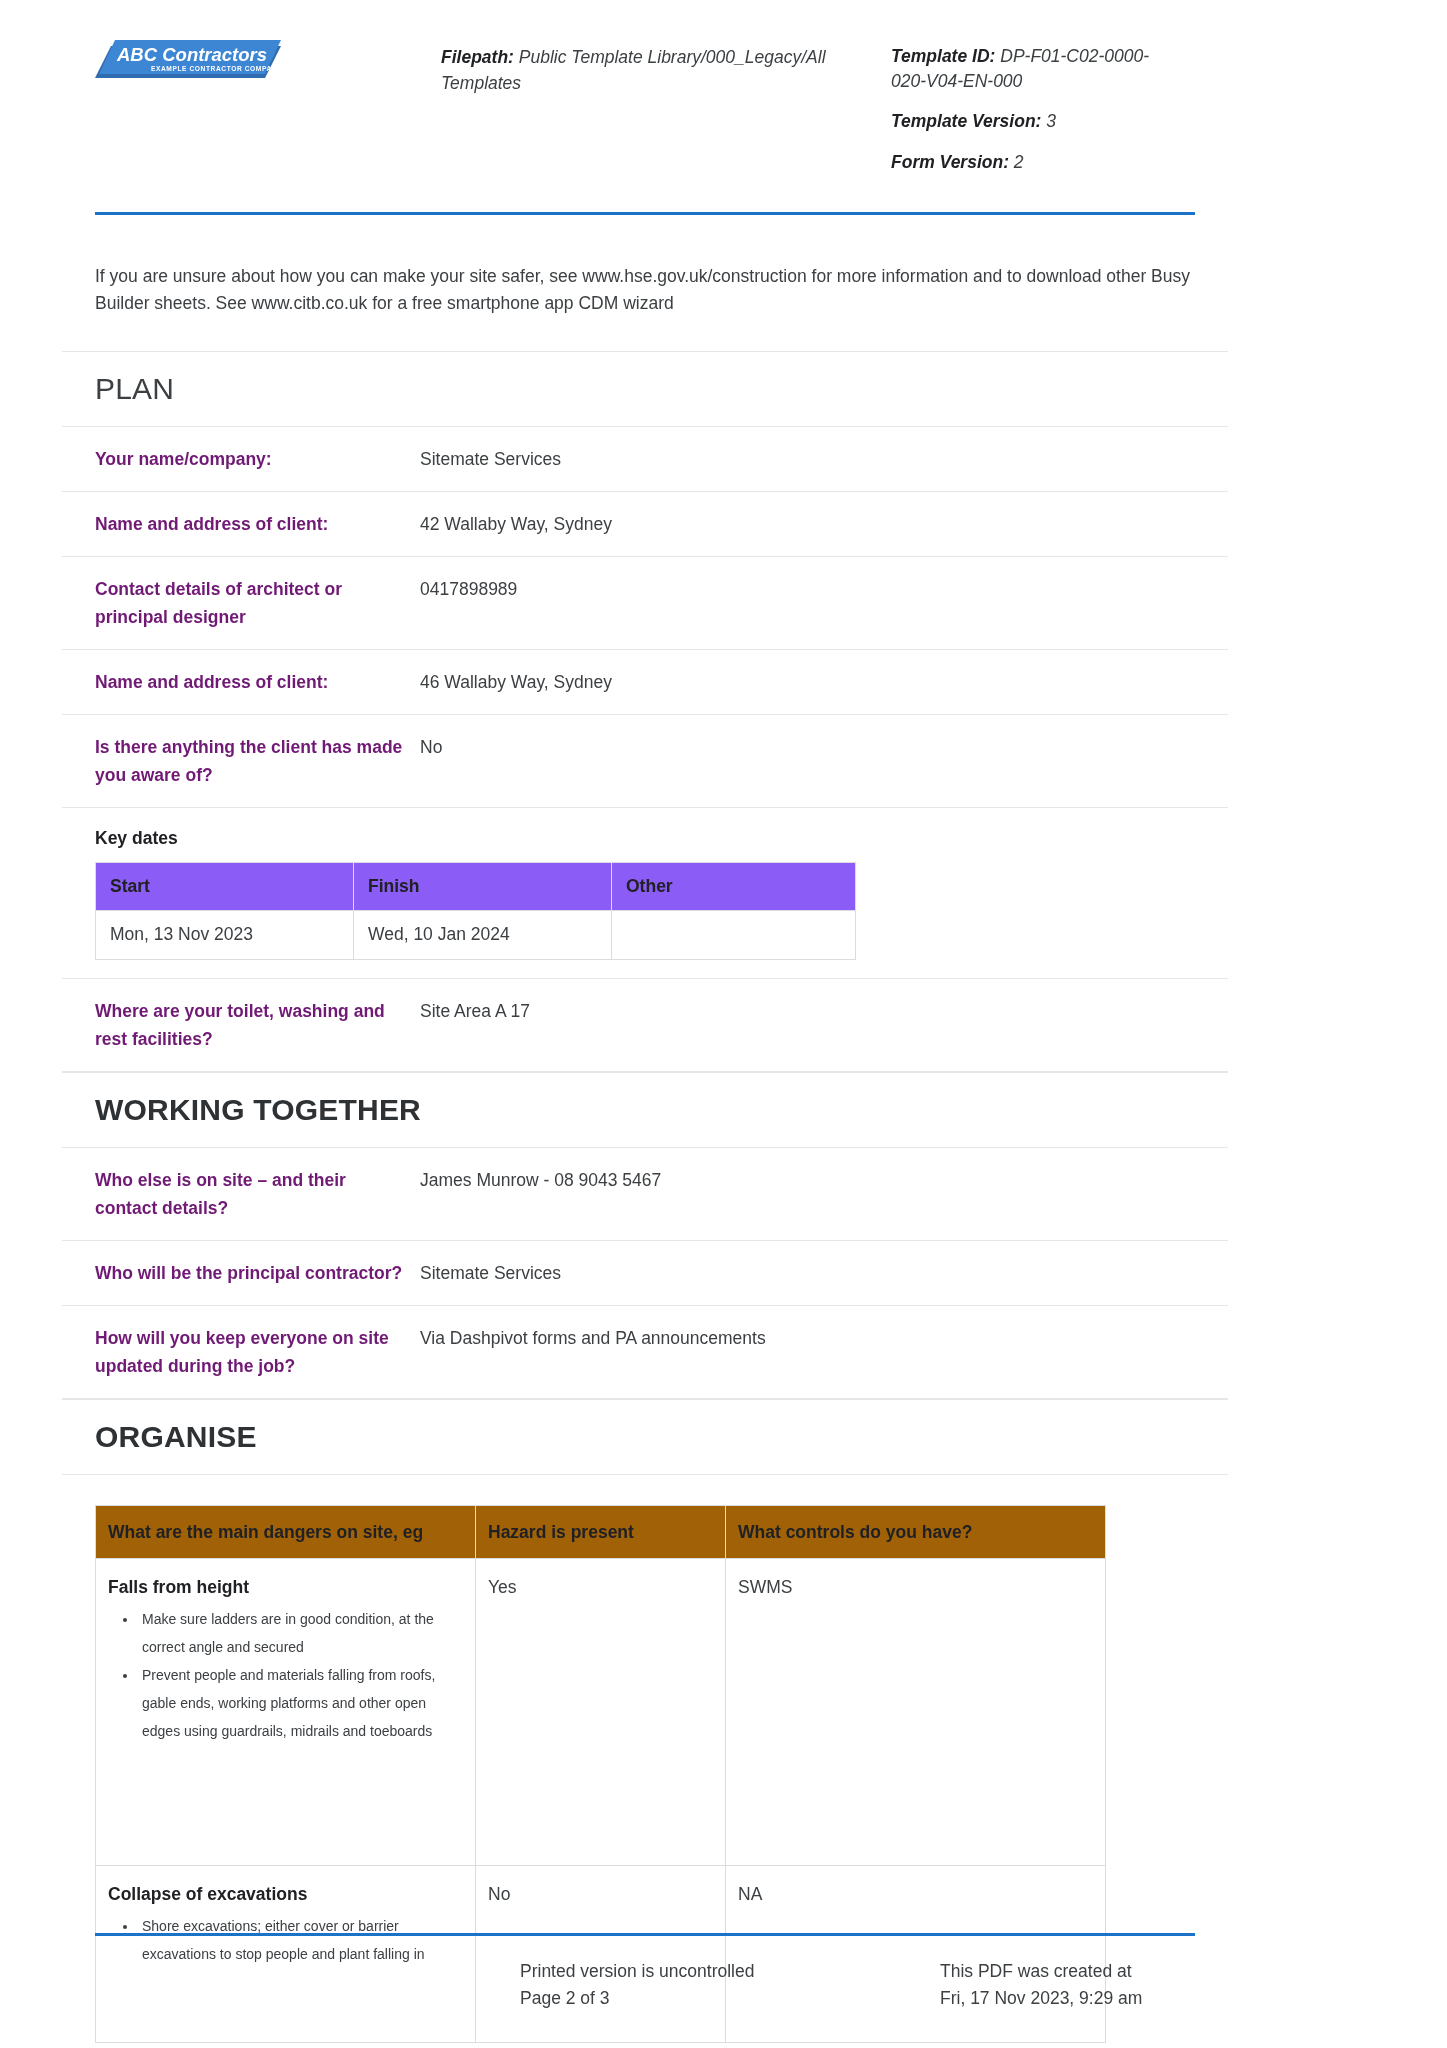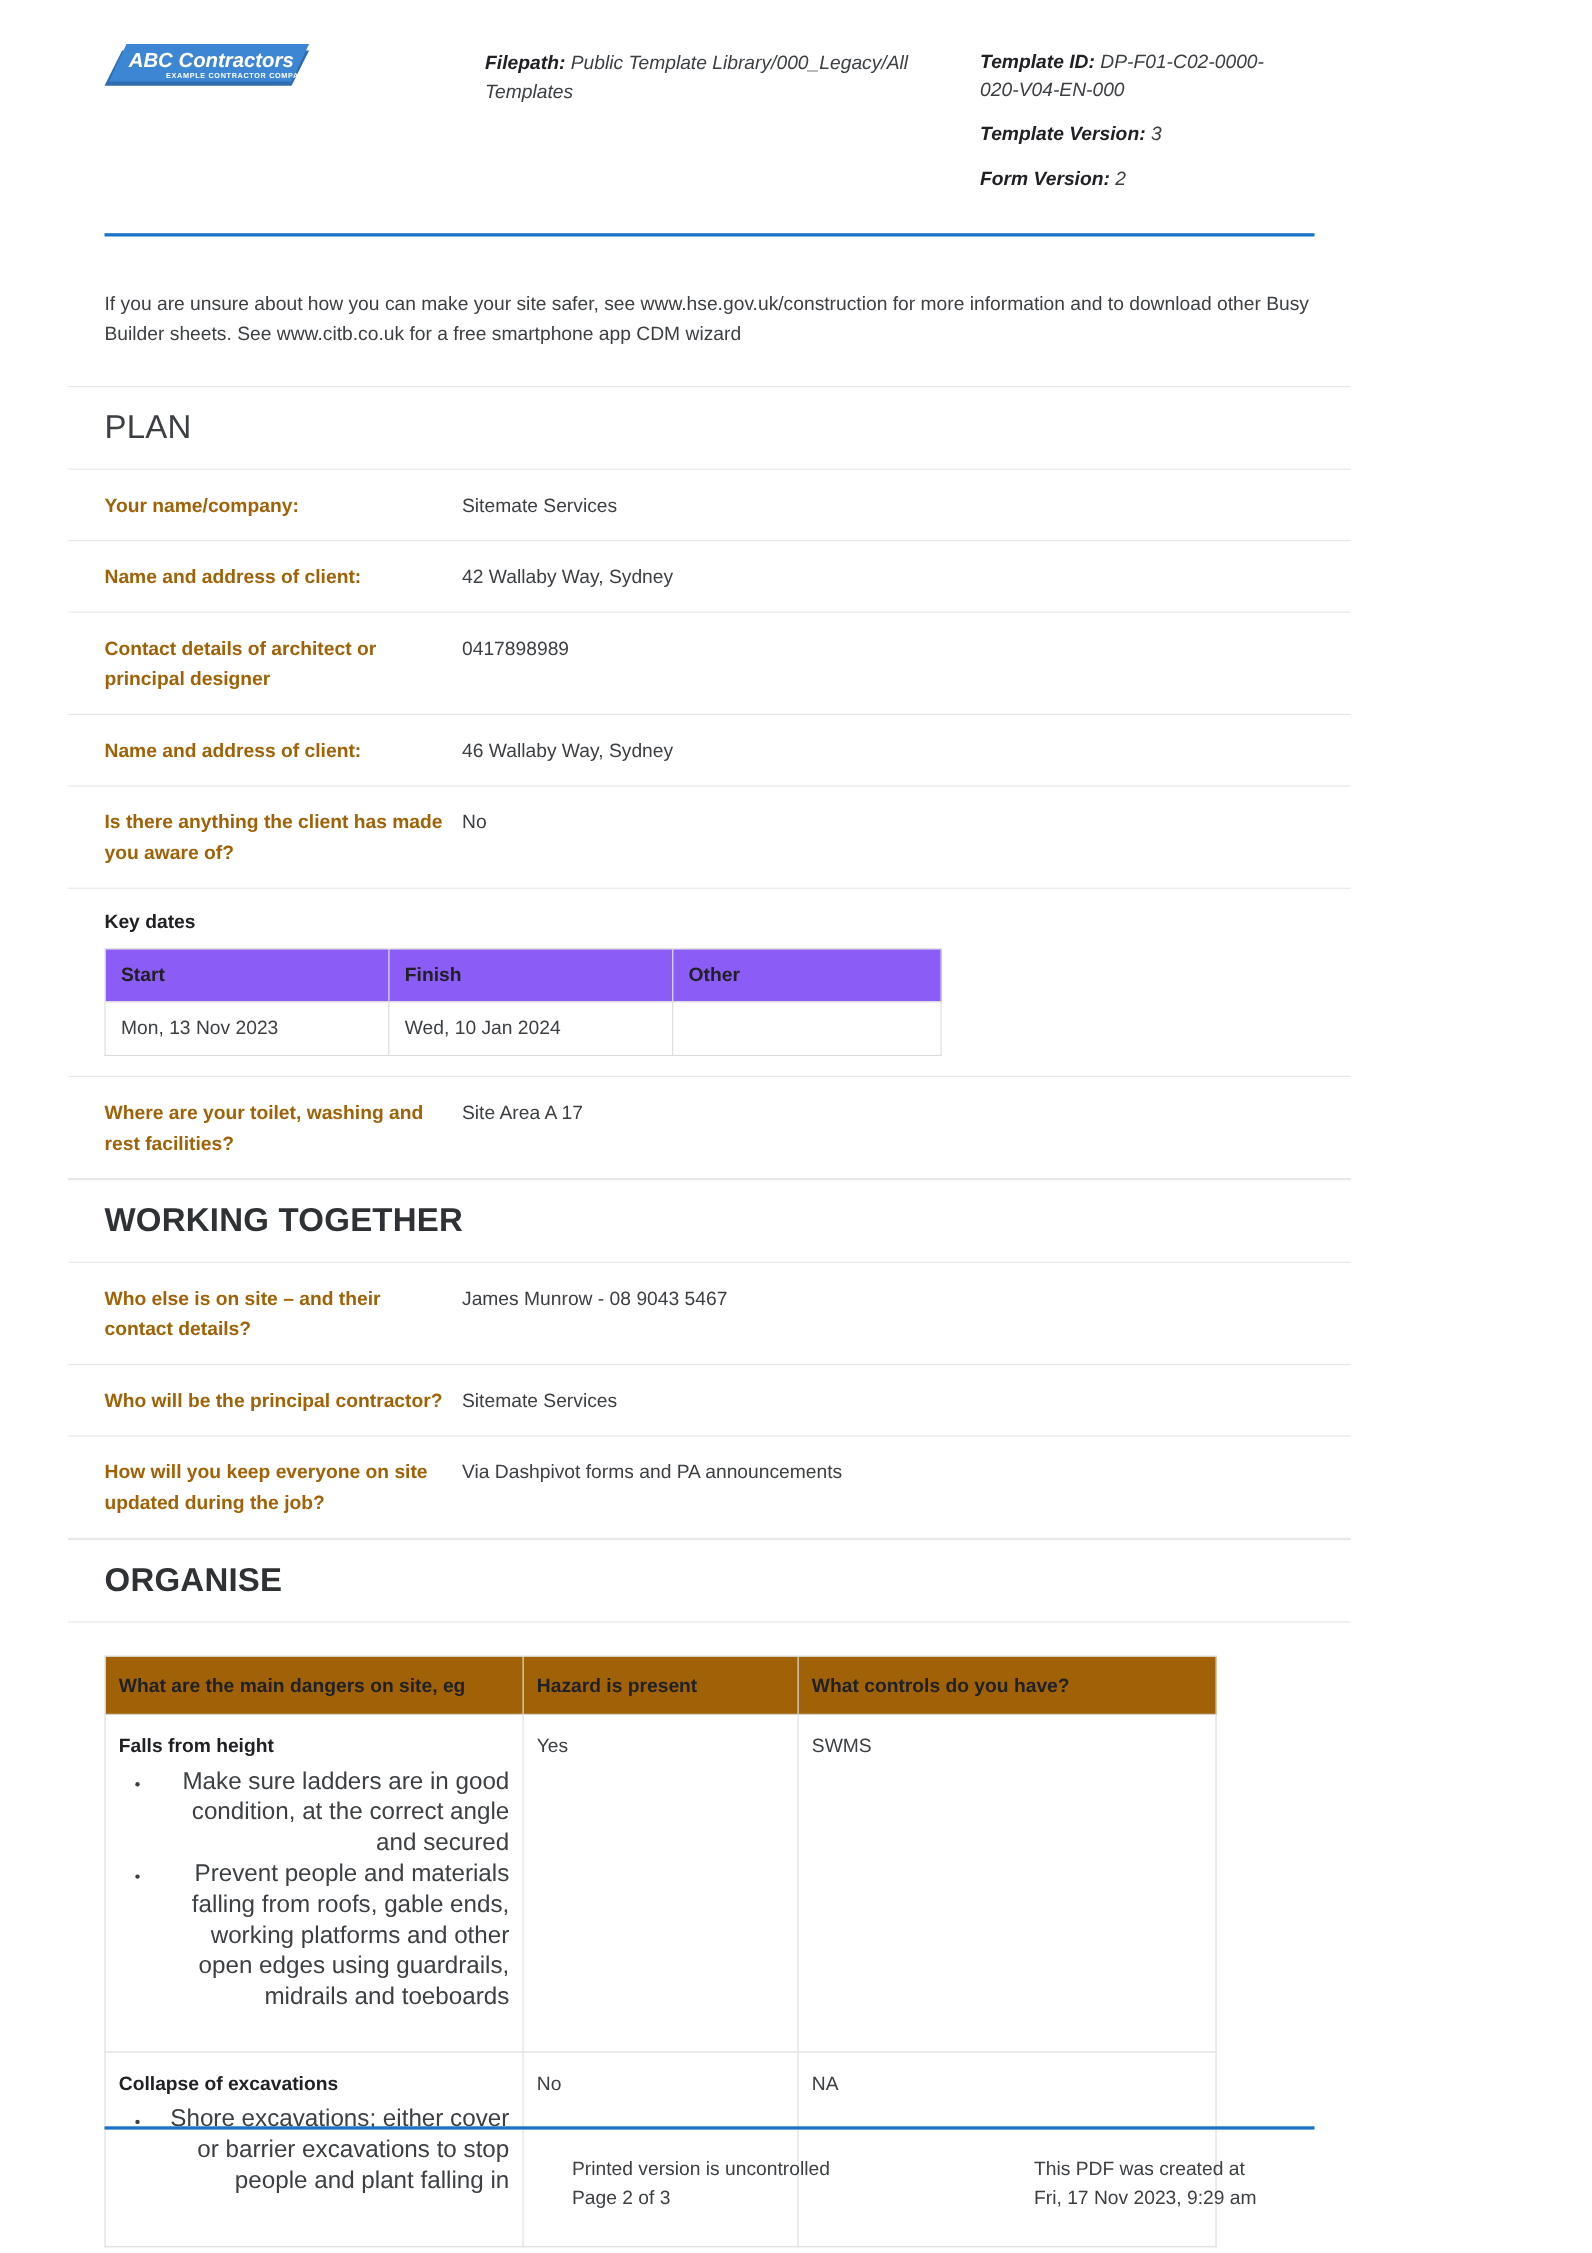--- a/index.html
+++ b/index.html
@@ -103,21 +103,21 @@
     align-items: flex-start;
     border-bottom: 1px solid #e4e6e8;
     padding: 18px 33px 18px 33px;
     box-sizing: border-box;
   }
   .field-label {
     flex: 0 0 325px;
     font-weight: bold;
     font-size: 17.5px;
     line-height: 28px;
-    color: #a16207;
+    color: #701a75;
     padding-right: 14px;
     box-sizing: border-box;
   }
   .field-value {
     flex: 1;
     font-size: 17.5px;
     line-height: 28px;
     color: #3c4043;
     font-weight: normal;
   }
@@ -213,26 +213,25 @@
     color: #202124;
     line-height: 28px;
     display: block;
   }
   ul.hazard-list {
     margin: 4px 0 0 0;
     padding-left: 30px;
     list-style: disc;
   }
   ul.hazard-list li {
-    font-size: 22px;
+    font-size: 14px;
     line-height: 28px;
     color: #3c4043;
     padding-left: 4px;
     margin-bottom: 0;
-    text-align: right;
   }
   ul.hazard-list li::marker { font-size: 13px; }
 
   .row-h1 td { height: 278px; }
   .row-h2 td { height: 148px; }
 
   
   .footer {
     position: absolute;
     left: 0;

